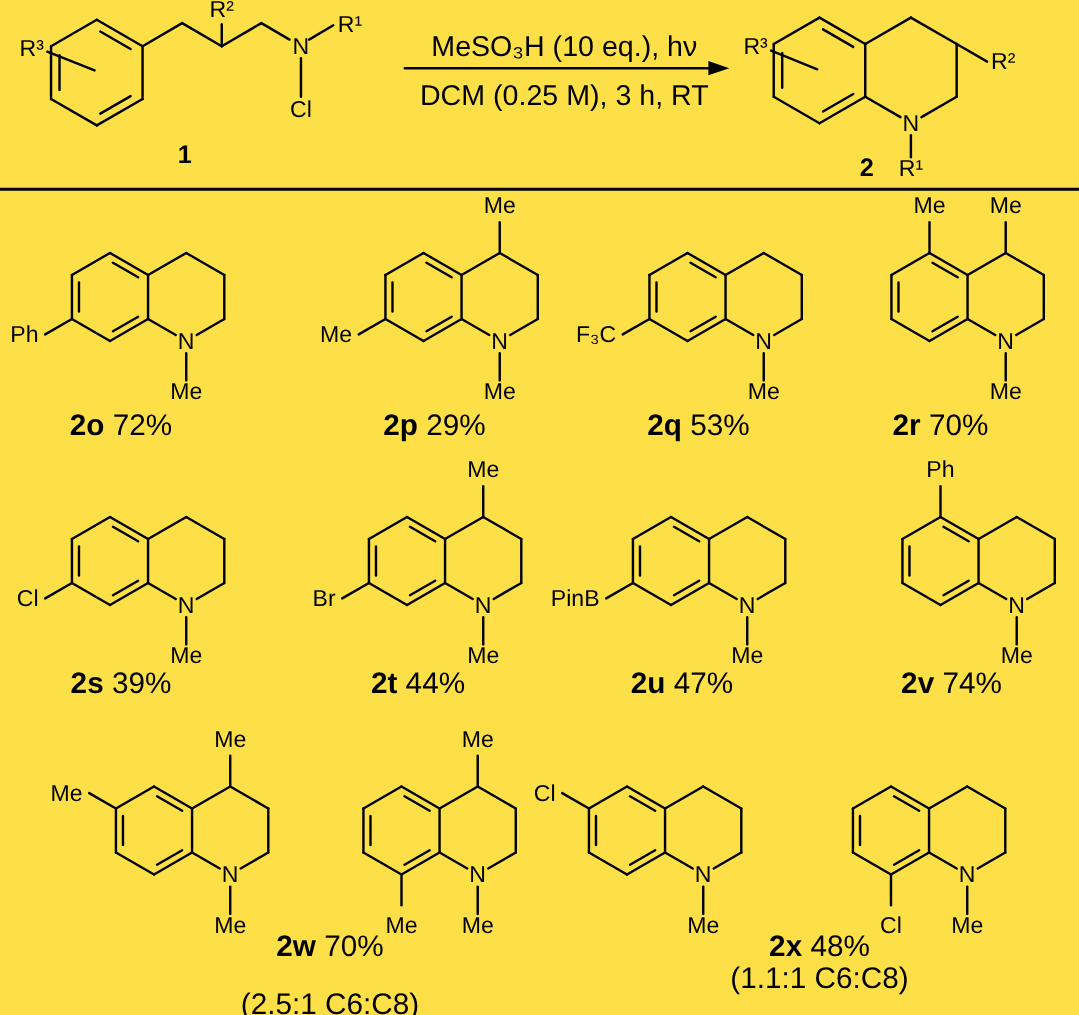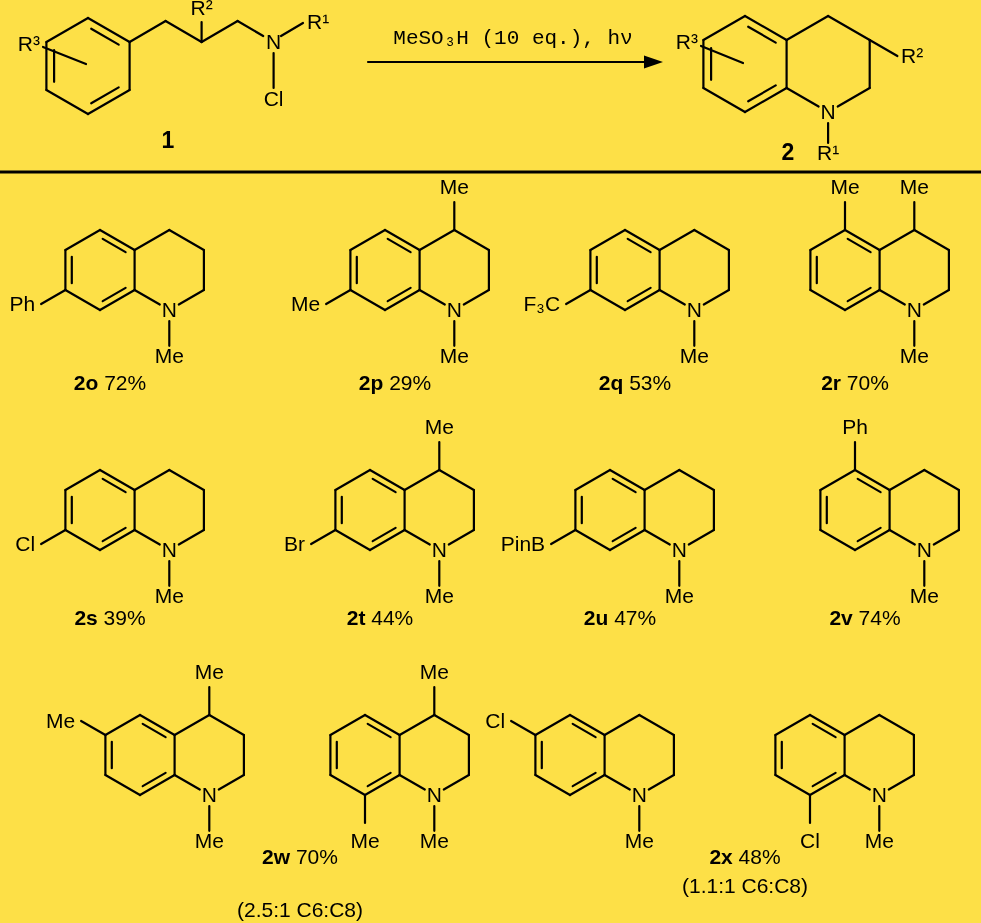--- a/index.html
+++ b/index.html
@@ -3,24 +3,24 @@
 <meta charset="utf-8">
 <style>
   html,body{margin:0;padding:0;background:#fff;}
   .page{position:relative;width:981px;height:923px;background:#fde047;
         font-family:"Liberation Sans",sans-serif;color:#000;overflow:hidden;}
   #canvas{position:absolute;left:0;top:0;}
   .bond{stroke:#000;stroke-width:2.2;stroke-linecap:round;fill:none;}
   .rule{stroke:#000;stroke-width:2.8;}
   text{font-family:"Liberation Sans",sans-serif;font-size:21px;fill:#000;}
   text.num{font-size:23px;font-weight:bold;}
-  .caption{position:absolute;transform:translateX(-50%);font-size:21px;
+  .caption{position:absolute;transform:translateX(-50%);font-size:27px;
            white-space:nowrap;text-align:center;}
   .caption .cid{font-weight:bold;}
-  .cond{position:absolute;transform:translateX(-50%);font-size:21px;white-space:nowrap;font-family:Liberation Mono, monospace;}
+  .cond{position:absolute;transform:translateX(-50%);font-size:26px;white-space:nowrap;}
 </style>
 </head>
 <body>
 
 <div class="page">
 
   <svg id="canvas" width="981" height="923" viewBox="0 0 981 923">
       <g>
         <line x1="88" y1="18" x2="129.6" y2="42" class="bond"></line>
         <line x1="129.6" y1="42" x2="129.6" y2="90" class="bond"></line>
@@ -333,20 +333,21 @@
         <line x1="844.6" y1="775" x2="869.8" y2="789.5" class="bond"></line>
         <text x="879.3" y="802" text-anchor="middle" class="atom">N</text>
         <line x1="879.3" y1="806" x2="879.3" y2="830.8" class="bond"></line>
         <text x="879.3" y="847.8" text-anchor="middle" class="atom">Me</text>
         <line x1="810" y1="795" x2="810" y2="823" class="bond"></line>
         <text x="810" y="848" text-anchor="middle" class="atom">Cl</text>
       </g>
     </svg>
 
   <div class="cond" style="left:513px;top:27px">MeSO₃H (10 eq.), hν</div>
+  <div class="cond" style="left:513px;top:71px">DCM (0.25 M), 3 h, RT</div>
 
   <div class="caption" style="left:110px;top:371px">
     <span class="cid">2o</span>
     <span>72%</span>
   </div>
   <div class="caption" style="left:395px;top:371px">
     <span class="cid">2p</span>
     <span>29%</span>
   </div>
   <div class="caption" style="left:635px;top:371px">

